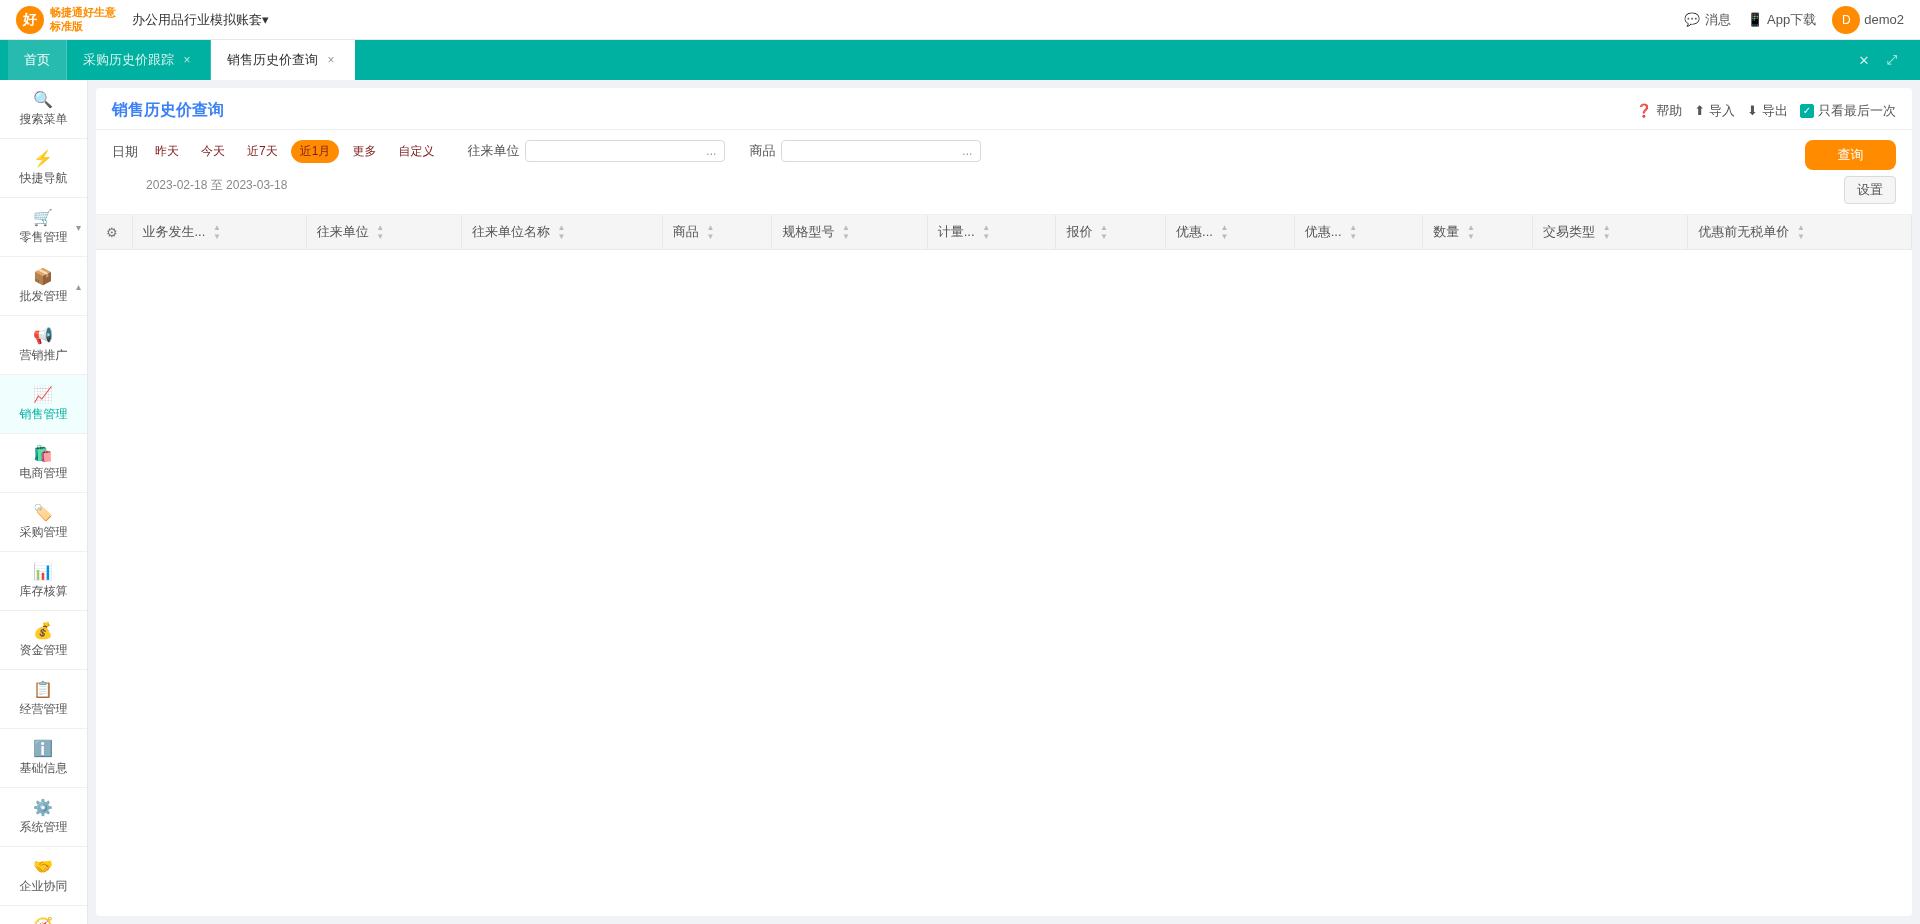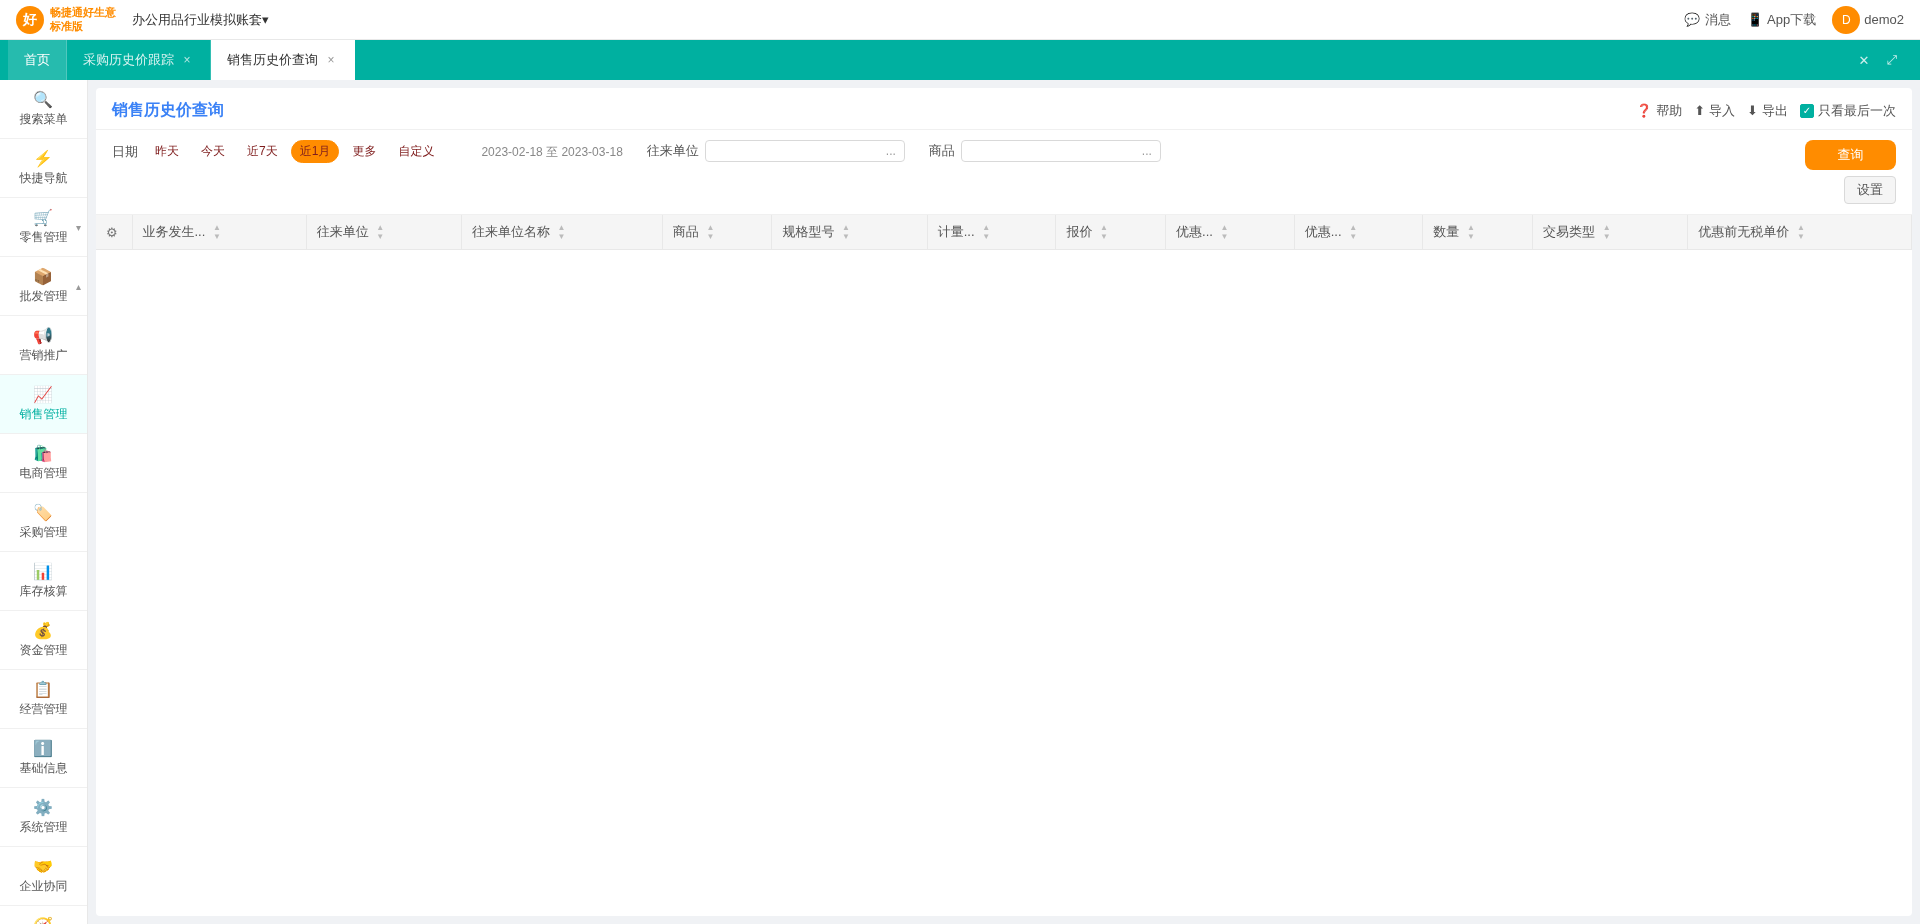--- a/index.html
+++ b/index.html
@@ -376,21 +376,22 @@
     
     .filter-inline {
       display: flex;
       align-items: flex-start;
       padding: 10px 16px;
       border-bottom: 1px solid #f0f0f0;
       gap: 24px;
     }
     .filter-block {
       display: flex;
-      gap: 4px;
+      flex-direction: column;
+      gap: 12px;
     }
     .filter-row {
       display: flex;
       align-items: center;
       gap: 8px;
     }
     .action-col {
       margin-left: auto;
       display: flex;
       flex-direction: column;

